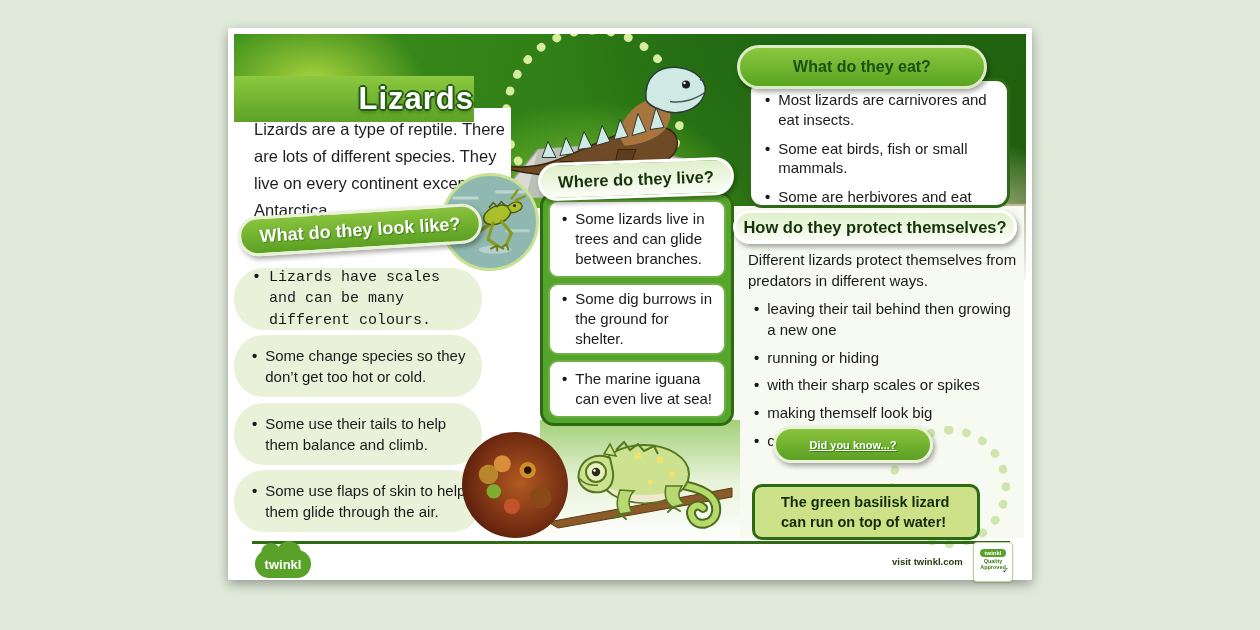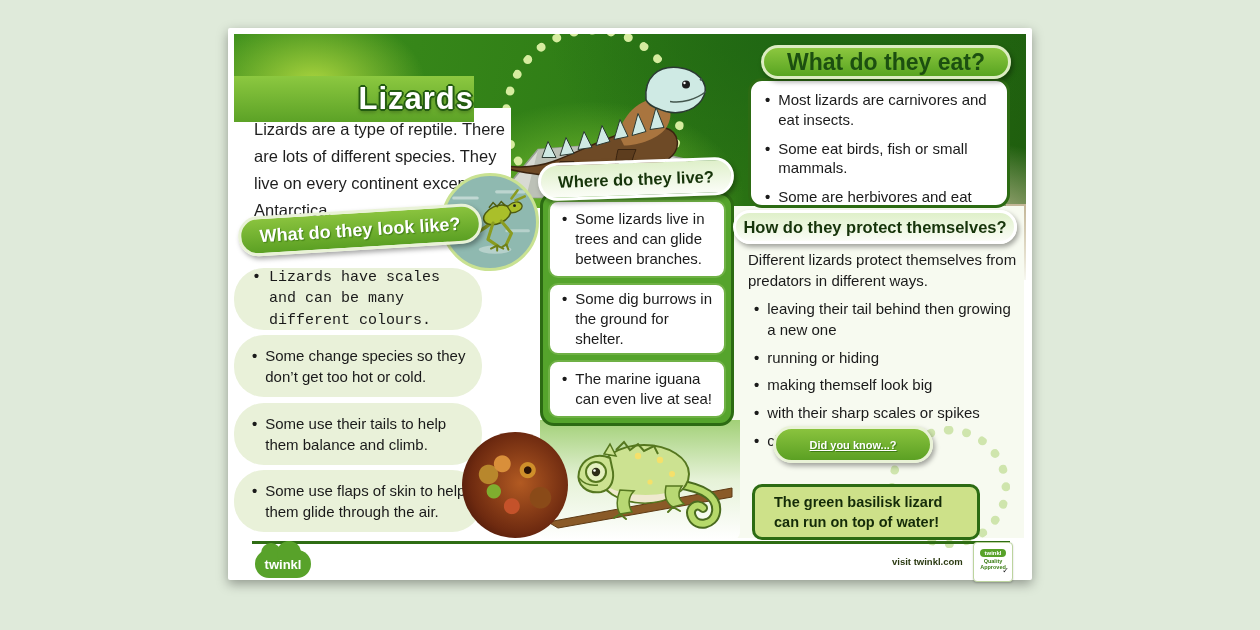--- a/index.html
+++ b/index.html
@@ -40,21 +40,21 @@
 
   .pill { position:absolute; display:flex; align-items:center; justify-content:center;
     border-radius:22px; font-weight:bold; z-index:6;
     box-shadow:2px 3px 5px rgba(0,0,0,.35); }
   .pill-green { background:linear-gradient(180deg,#8ac33e 0%, #5ba023 100%);
     border:3px solid #e9f2d7; color:#fff; text-shadow:1px 1px 1px #3f7d14; }
   .pill-pale { background:linear-gradient(180deg,#dff0ca 0%, #fbfdf7 100%);
     border:3px solid #ffffff; color:#16340a; }
   .pill-look { left:10px; top:182px; width:244px; height:40px; font-size:18px; transform:rotate(-3.5deg); }
   .pill-where { left:310px; top:132px; width:196px; height:38px; font-size:16.5px; transform:rotate(-2deg); }
-  .pill-eat { left:533px; top:17px; width:250px; height:34px; font-size:23px;
+  .pill-eat { left:509px; top:17px; width:250px; height:44px; font-size:16px;
     background:linear-gradient(180deg,#8cc73f 0%, #58a421 100%); border:3px solid #dcecc2;
     color:#1c4f10; text-shadow:none; }
   .pill-protect { left:505px; top:182px; width:284px; height:34px; font-size:16.5px; }
   .pill-dyk { left:545px; top:398px; width:160px; height:37px; font-size:11px;text-decoration:underline; }
 
   .basilisk-circle { position:absolute; left:213px; top:145px; width:98px; height:98px;
     border-radius:50%; border:3px solid #c9e292; background:#8fb9b0; overflow:hidden; z-index:5; }
 
   .fact-card { position:absolute; left:6px; width:248px; height:62px; z-index:4;
     background:#e9f1d9; border-radius:30px; display:flex; align-items:center;
@@ -92,21 +92,21 @@
     background:#fff; border:3px solid #2c6b13; border-radius:14px; padding:9px 8px;
     font-size:15px; line-height:1.32; color:#1a1a1a; }
   .eat-card .b { margin-bottom:9px; }
   .eat-card .b:last-child { margin-bottom:0; }
   .protect-body { position:absolute; left:520px; top:222px; width:270px; z-index:5;
     font-size:15px; line-height:1.38; color:#1a1a1a; }
   .protect-body p { margin-bottom:8px; }
   .protect-body .b { margin-bottom:7px; }
   .dyk-box { position:absolute; left:524px; top:456px; width:228px; height:56px; z-index:5;
     background:#cde189; border:3px solid #2c6b13; border-radius:10px;
-    display:flex; align-items:center; padding:4px 19px;
+    display:flex; align-items:center; padding:4px 26px;
     font-size:14.5px; font-weight:bold; line-height:1.4; color:#142b08; }
 
   
   .footer-line { position:absolute; left:24px; top:513px; width:758px; height:3px;
     background:#2f6d14; z-index:6; }
   .twinkl-logo { position:absolute; left:27px; top:522px; width:56px; height:28px; z-index:6;
     background:#58a22a; border-radius:14px; display:flex; align-items:center; justify-content:center; }
   .twinkl-logo::before { content:""; position:absolute; left:6px; top:-7px; width:20px; height:20px;
     background:#58a22a; border-radius:50%; }
   .twinkl-logo::after { content:""; position:absolute; right:10px; top:-9px; width:24px; height:24px;
@@ -241,22 +241,22 @@
       <div class="b">Some are herbivores and eat plants.</div>
     </div>
 
     <div class="pill pill-pale pill-protect">
       <span>How do they protect themselves?</span>
     </div>
     <div class="protect-body">
       <p>Different lizards protect themselves from predators in different ways.</p>
       <div class="b">leaving their tail behind then growing a new one</div>
       <div class="b">running or hiding</div>
+      <div class="b">with their sharp scales or spikes</div>
       <div class="b">making themself look big</div>
-      <div class="b">with their sharp scales or spikes</div>
       <div class="b">changing their colour</div>
     </div>
 
     <div class="ring-bottom"></div>
     <div class="pill pill-green pill-dyk">
       <span>Did you know...?</span>
     </div>
     <div class="dyk-box">
       <span>The green basilisk lizard can run on top of water!</span>
     </div>

